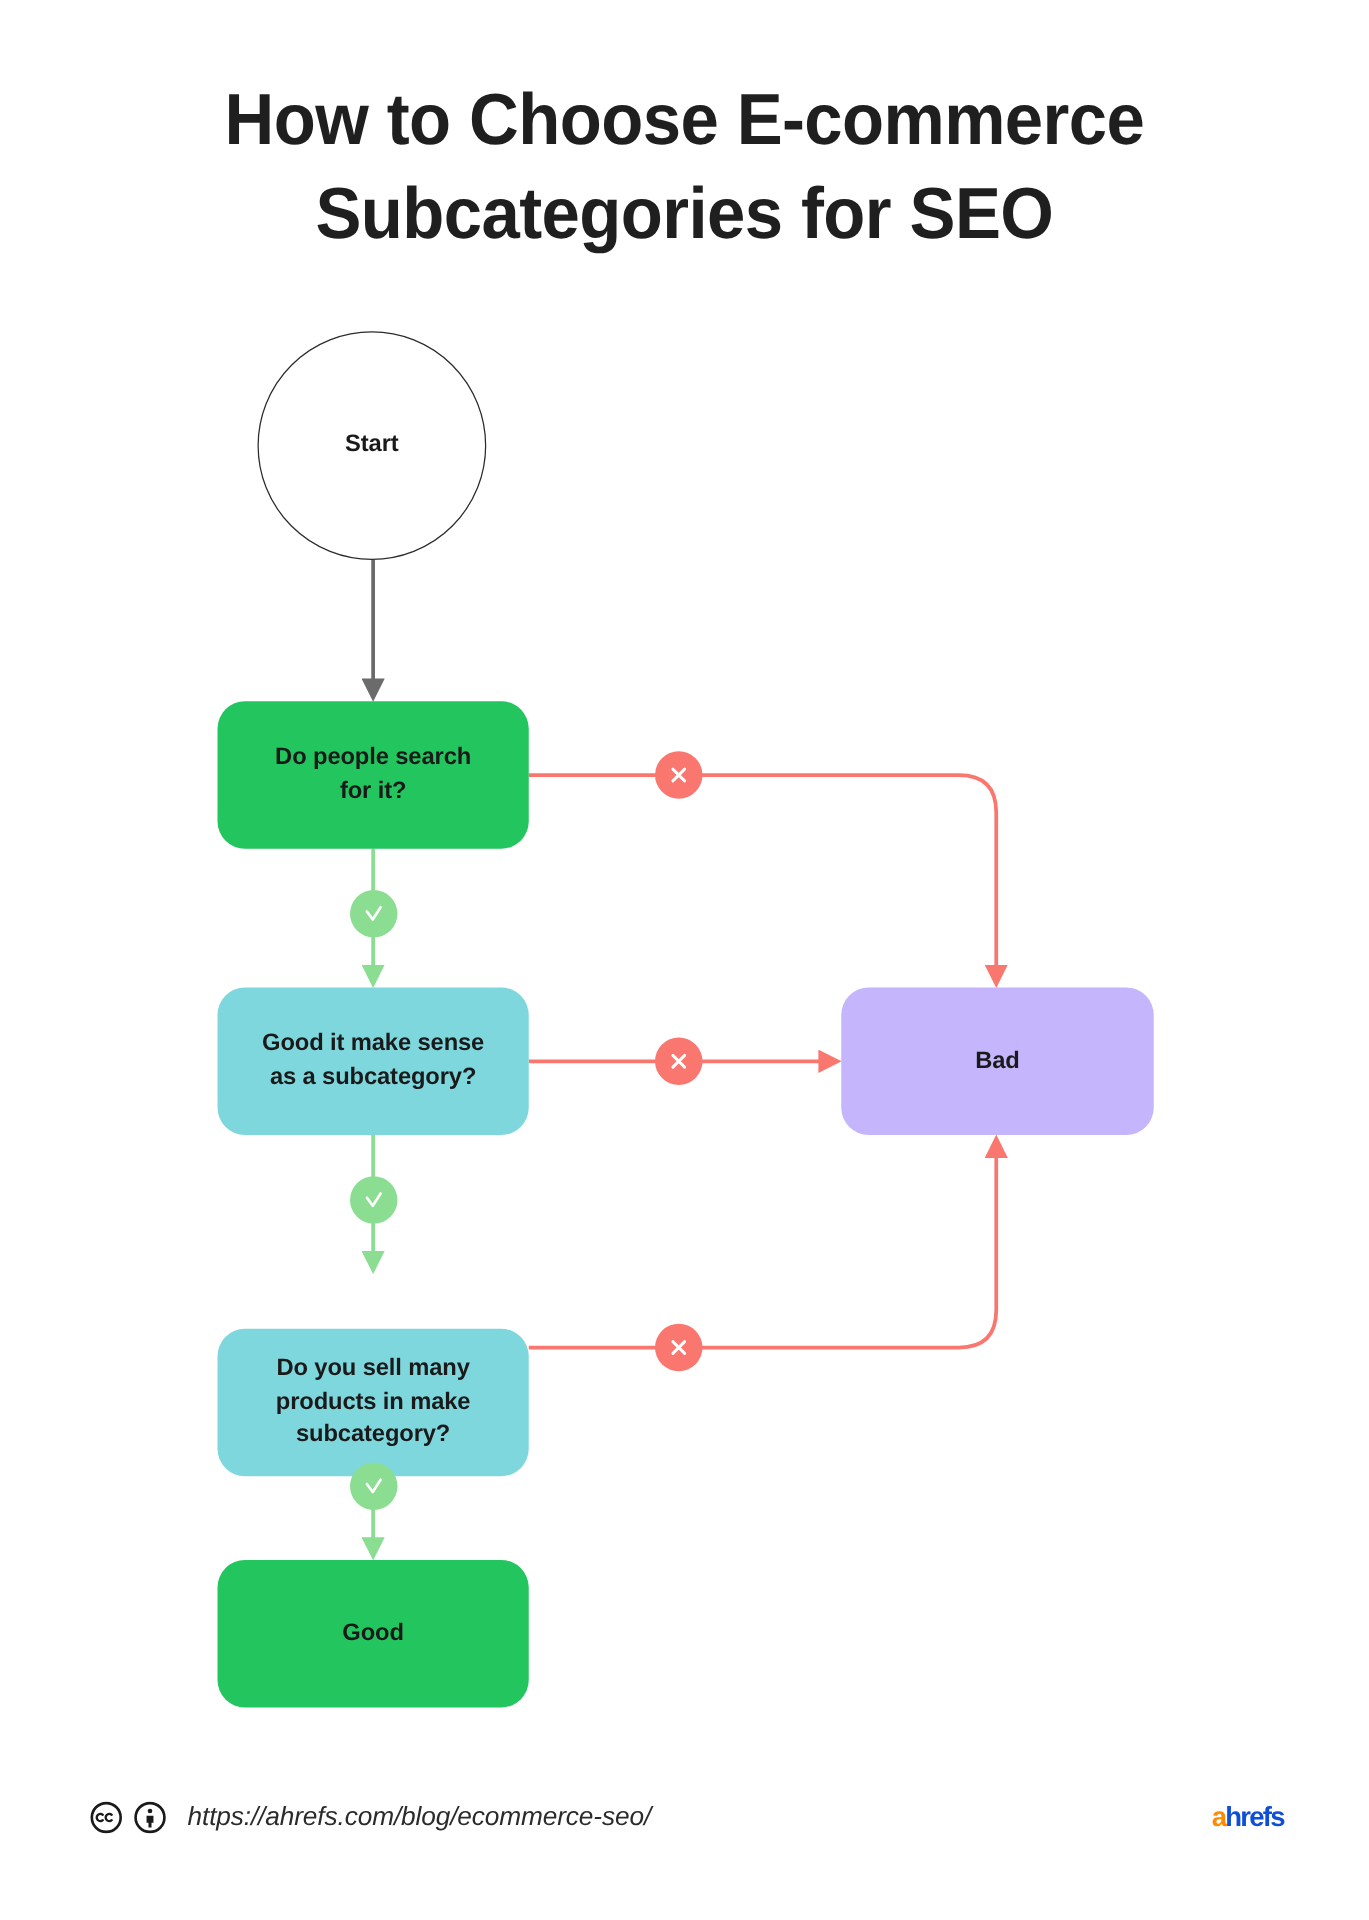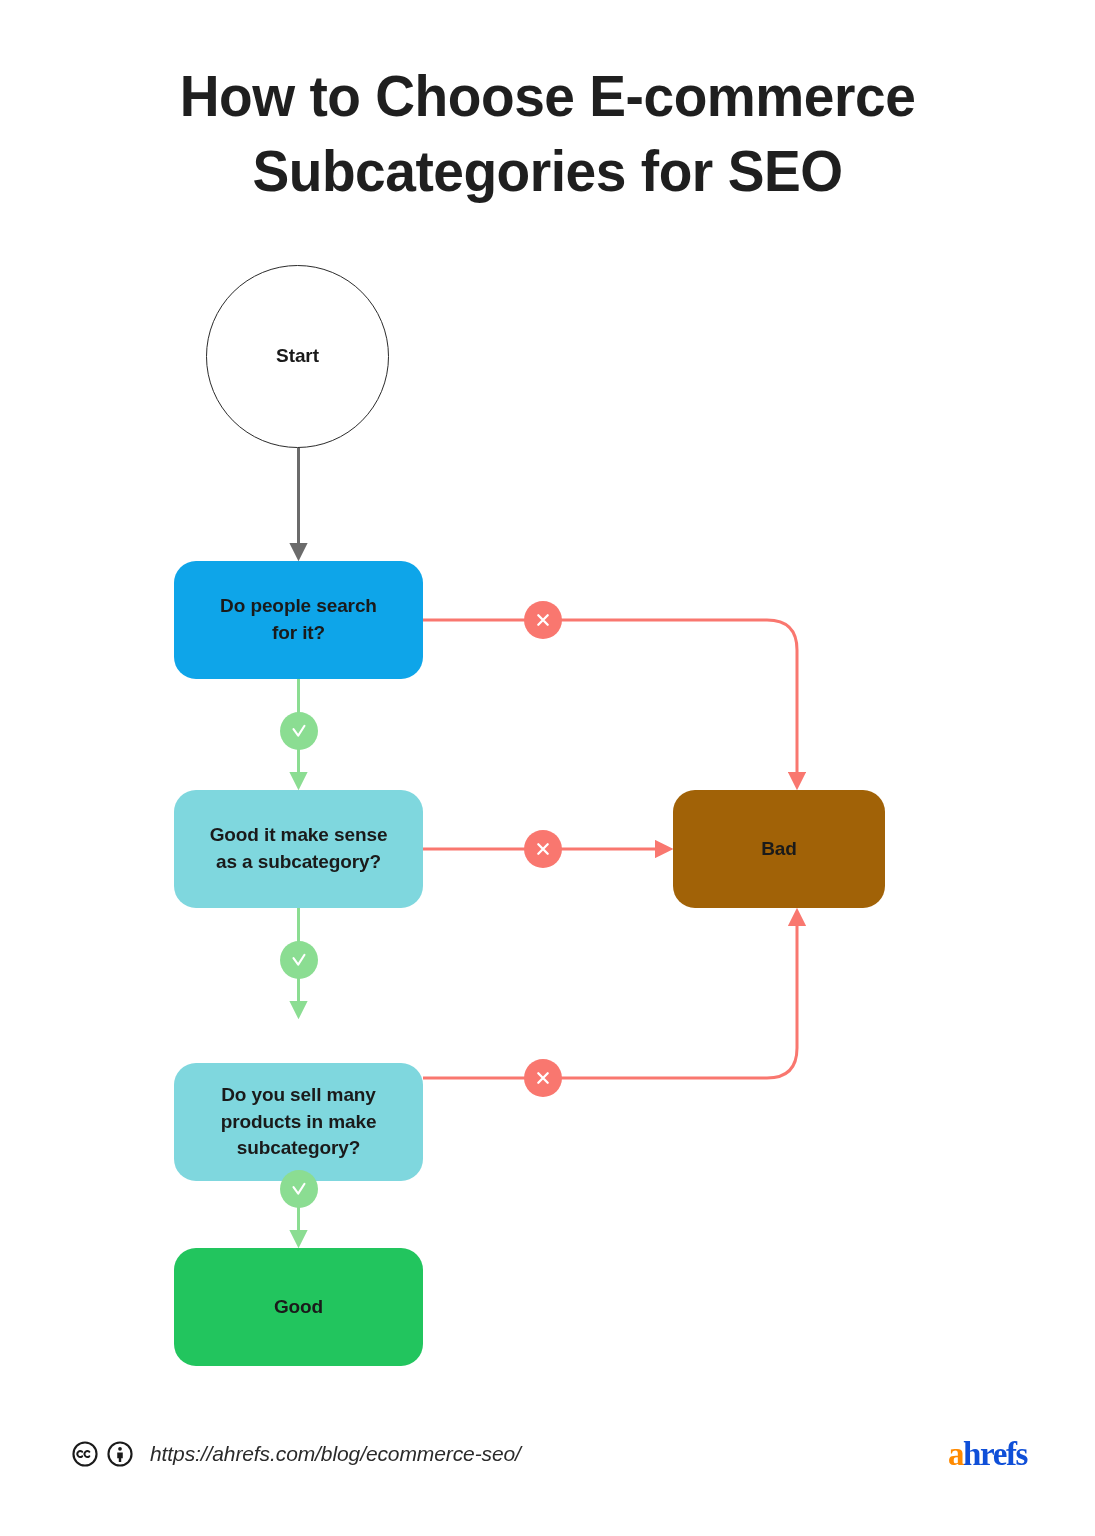--- a/index.html
+++ b/index.html
@@ -72,25 +72,25 @@
     align-items: center;
   }
 
   .node-box {
     width: 249px;
     height: 118px;
     border-radius: 22px;
     padding: 0 16px;
   }
 
-  .node-q1 { left: 174px; top: 561px;  background: #0ea5e9; }
+  .node-q1 { left: 174px; top: 561px;  background: #22c55e; }
   .node-q2 { left: 174px; top: 790px;  background: #7FD7DE; }
   .node-q3 { left: 174px; top: 1019px; background: #7FD7DE; margin-top: 44px; }
   .node-good { left: 174px; top: 1248px; background: #22c55e; }
-  .node-bad  { left: 673px; top: 790px;  width: 212px; background: #a16207; }
+  .node-bad  { left: 673px; top: 790px;  width: 250px; background: #c4b5fd; }
 
   
   .badge {
     position: absolute;
     width: 38px;
     height: 38px;
     border-radius: 50%;
     display: flex;
     align-items: center;
     justify-content: center;
@@ -130,23 +130,23 @@
     color: #2b2b2b;
     letter-spacing: -0.1px;
     white-space: nowrap;
     margin-left: 4px;
     font-style: italic;
   }
   .brand {
     position: absolute;
     right: 68px;
     top: 2px;
-    font-family: Liberation Serif, serif;
+    font-family: Liberation Sans, sans-serif;
     font-weight: bold;
-    font-size: 33px;
+    font-size: 22px;
     letter-spacing: -1.4px;
     line-height: 40px;
     white-space: nowrap;
   }
   .brand .brand-a { color: #FF8A00; }
   .brand .brand-rest { color: #0F4FD8; }
 </style>
 </head>
 <body>
 

